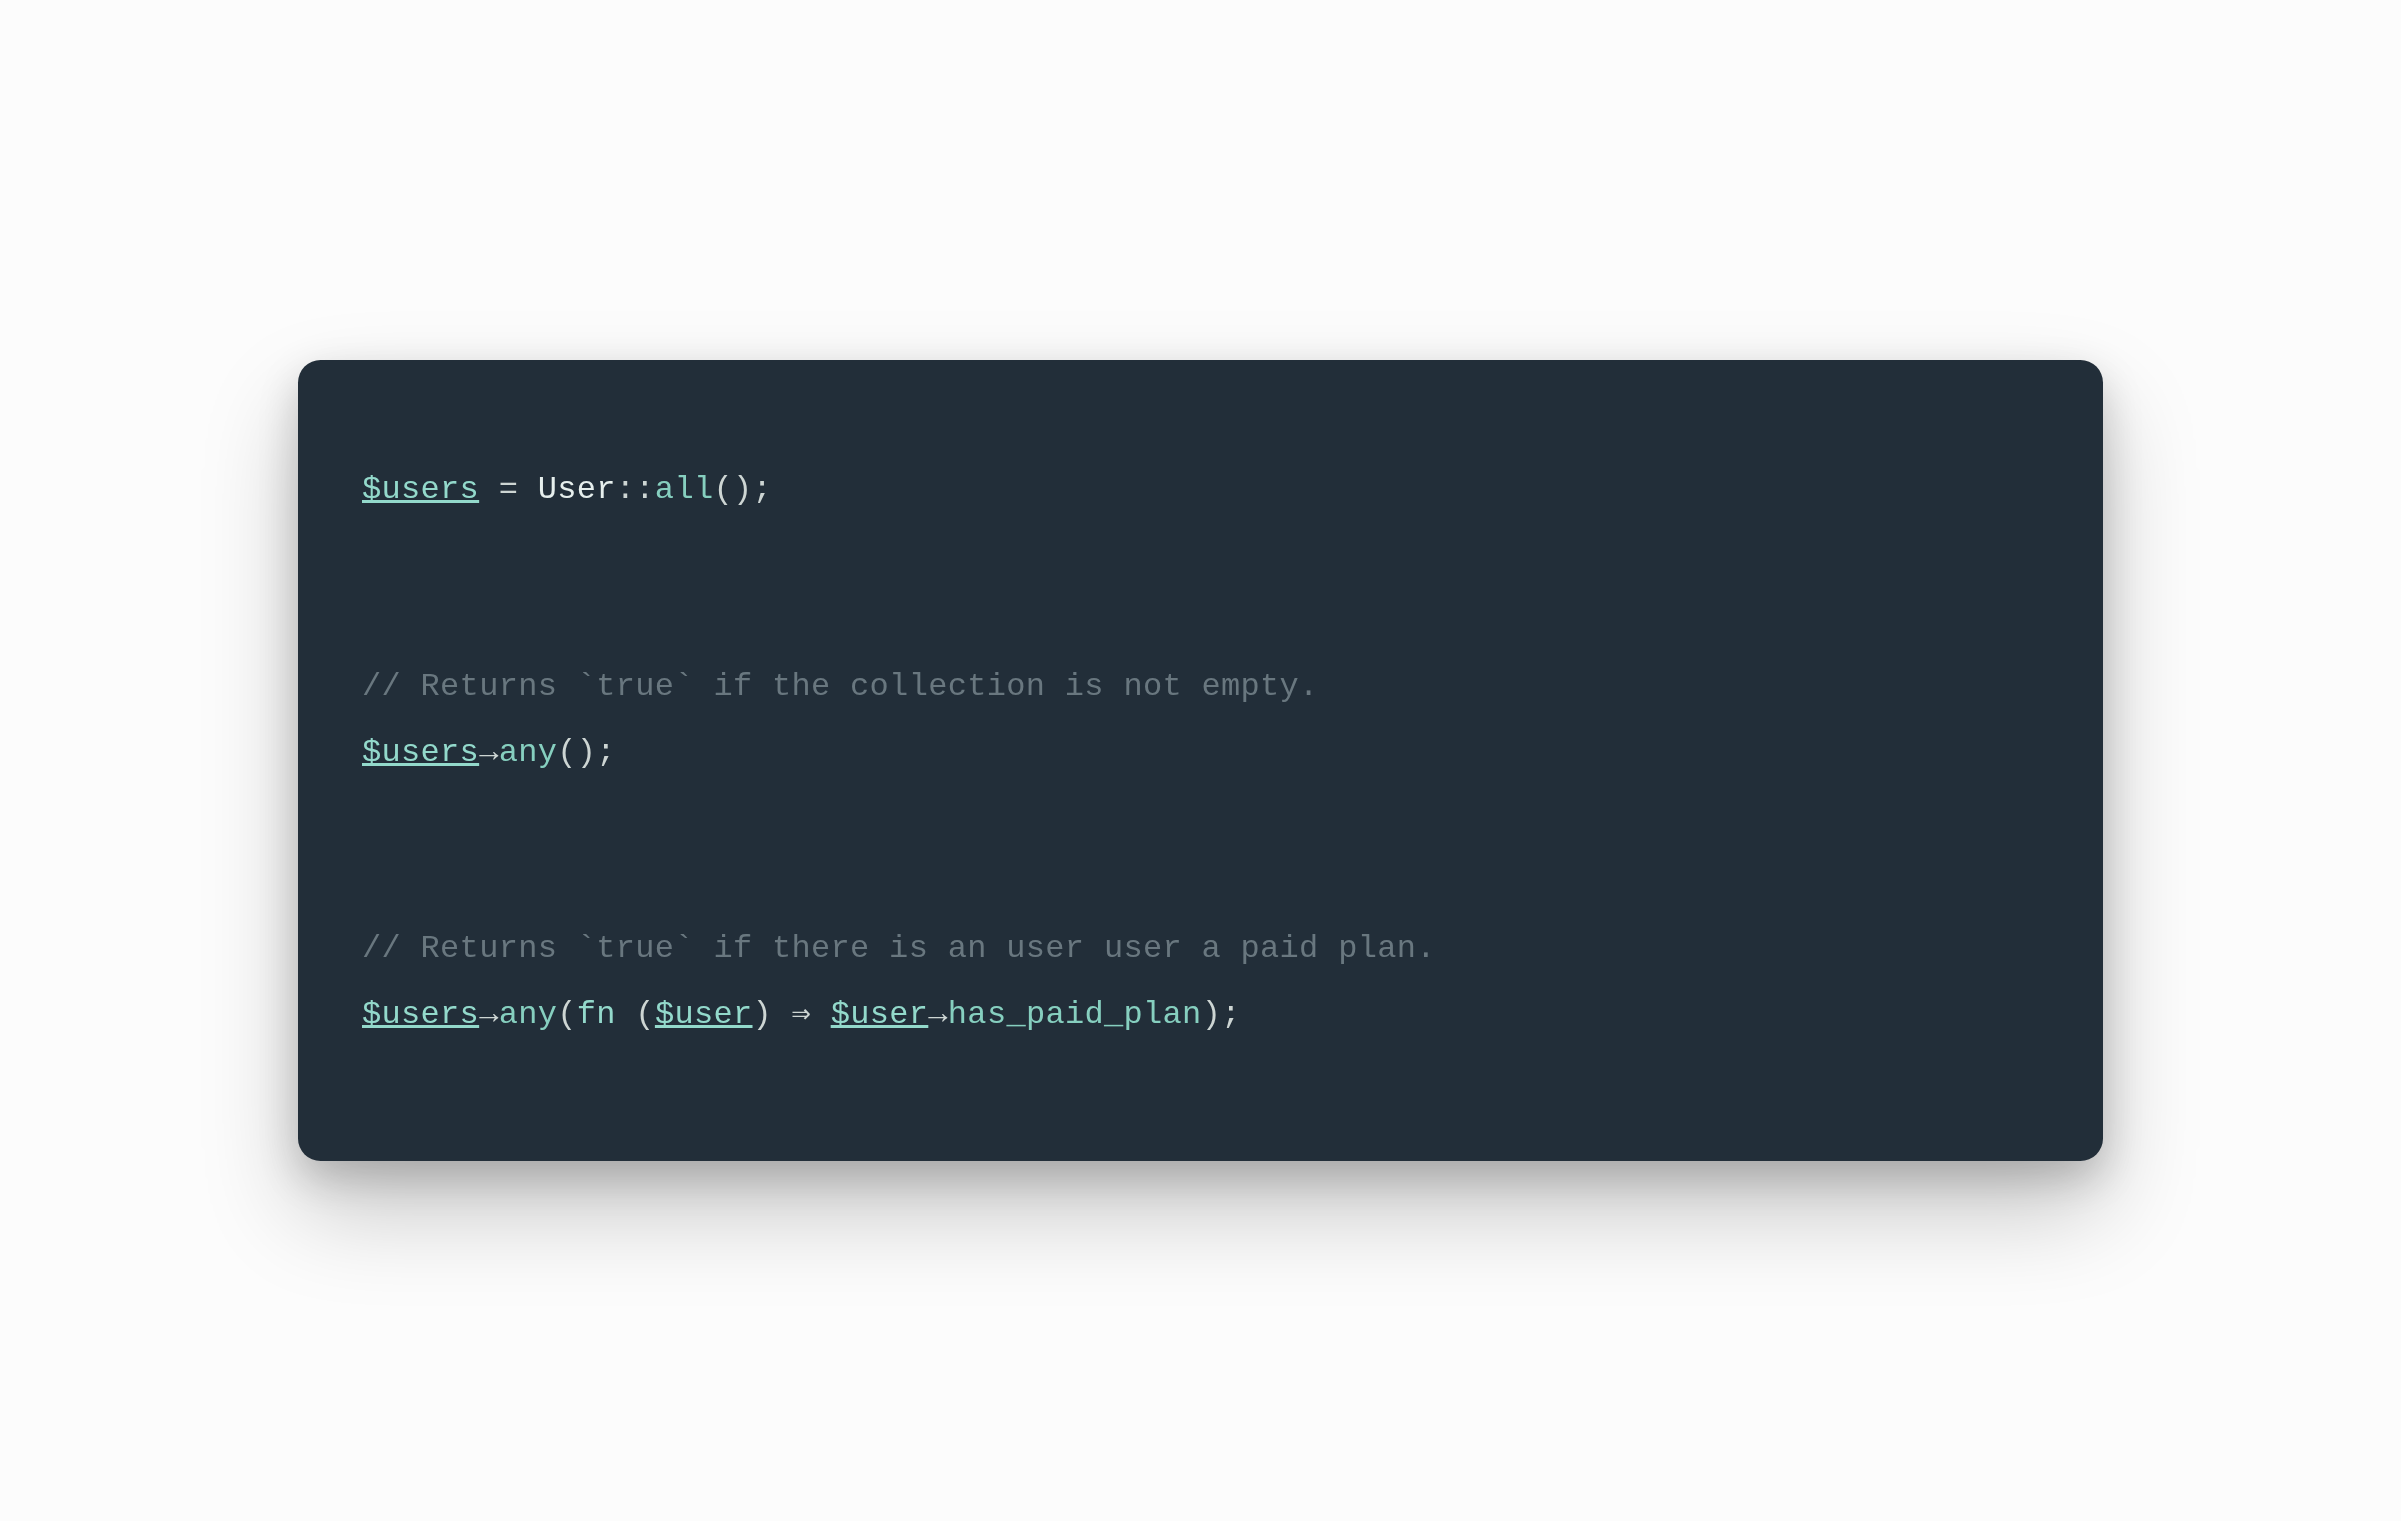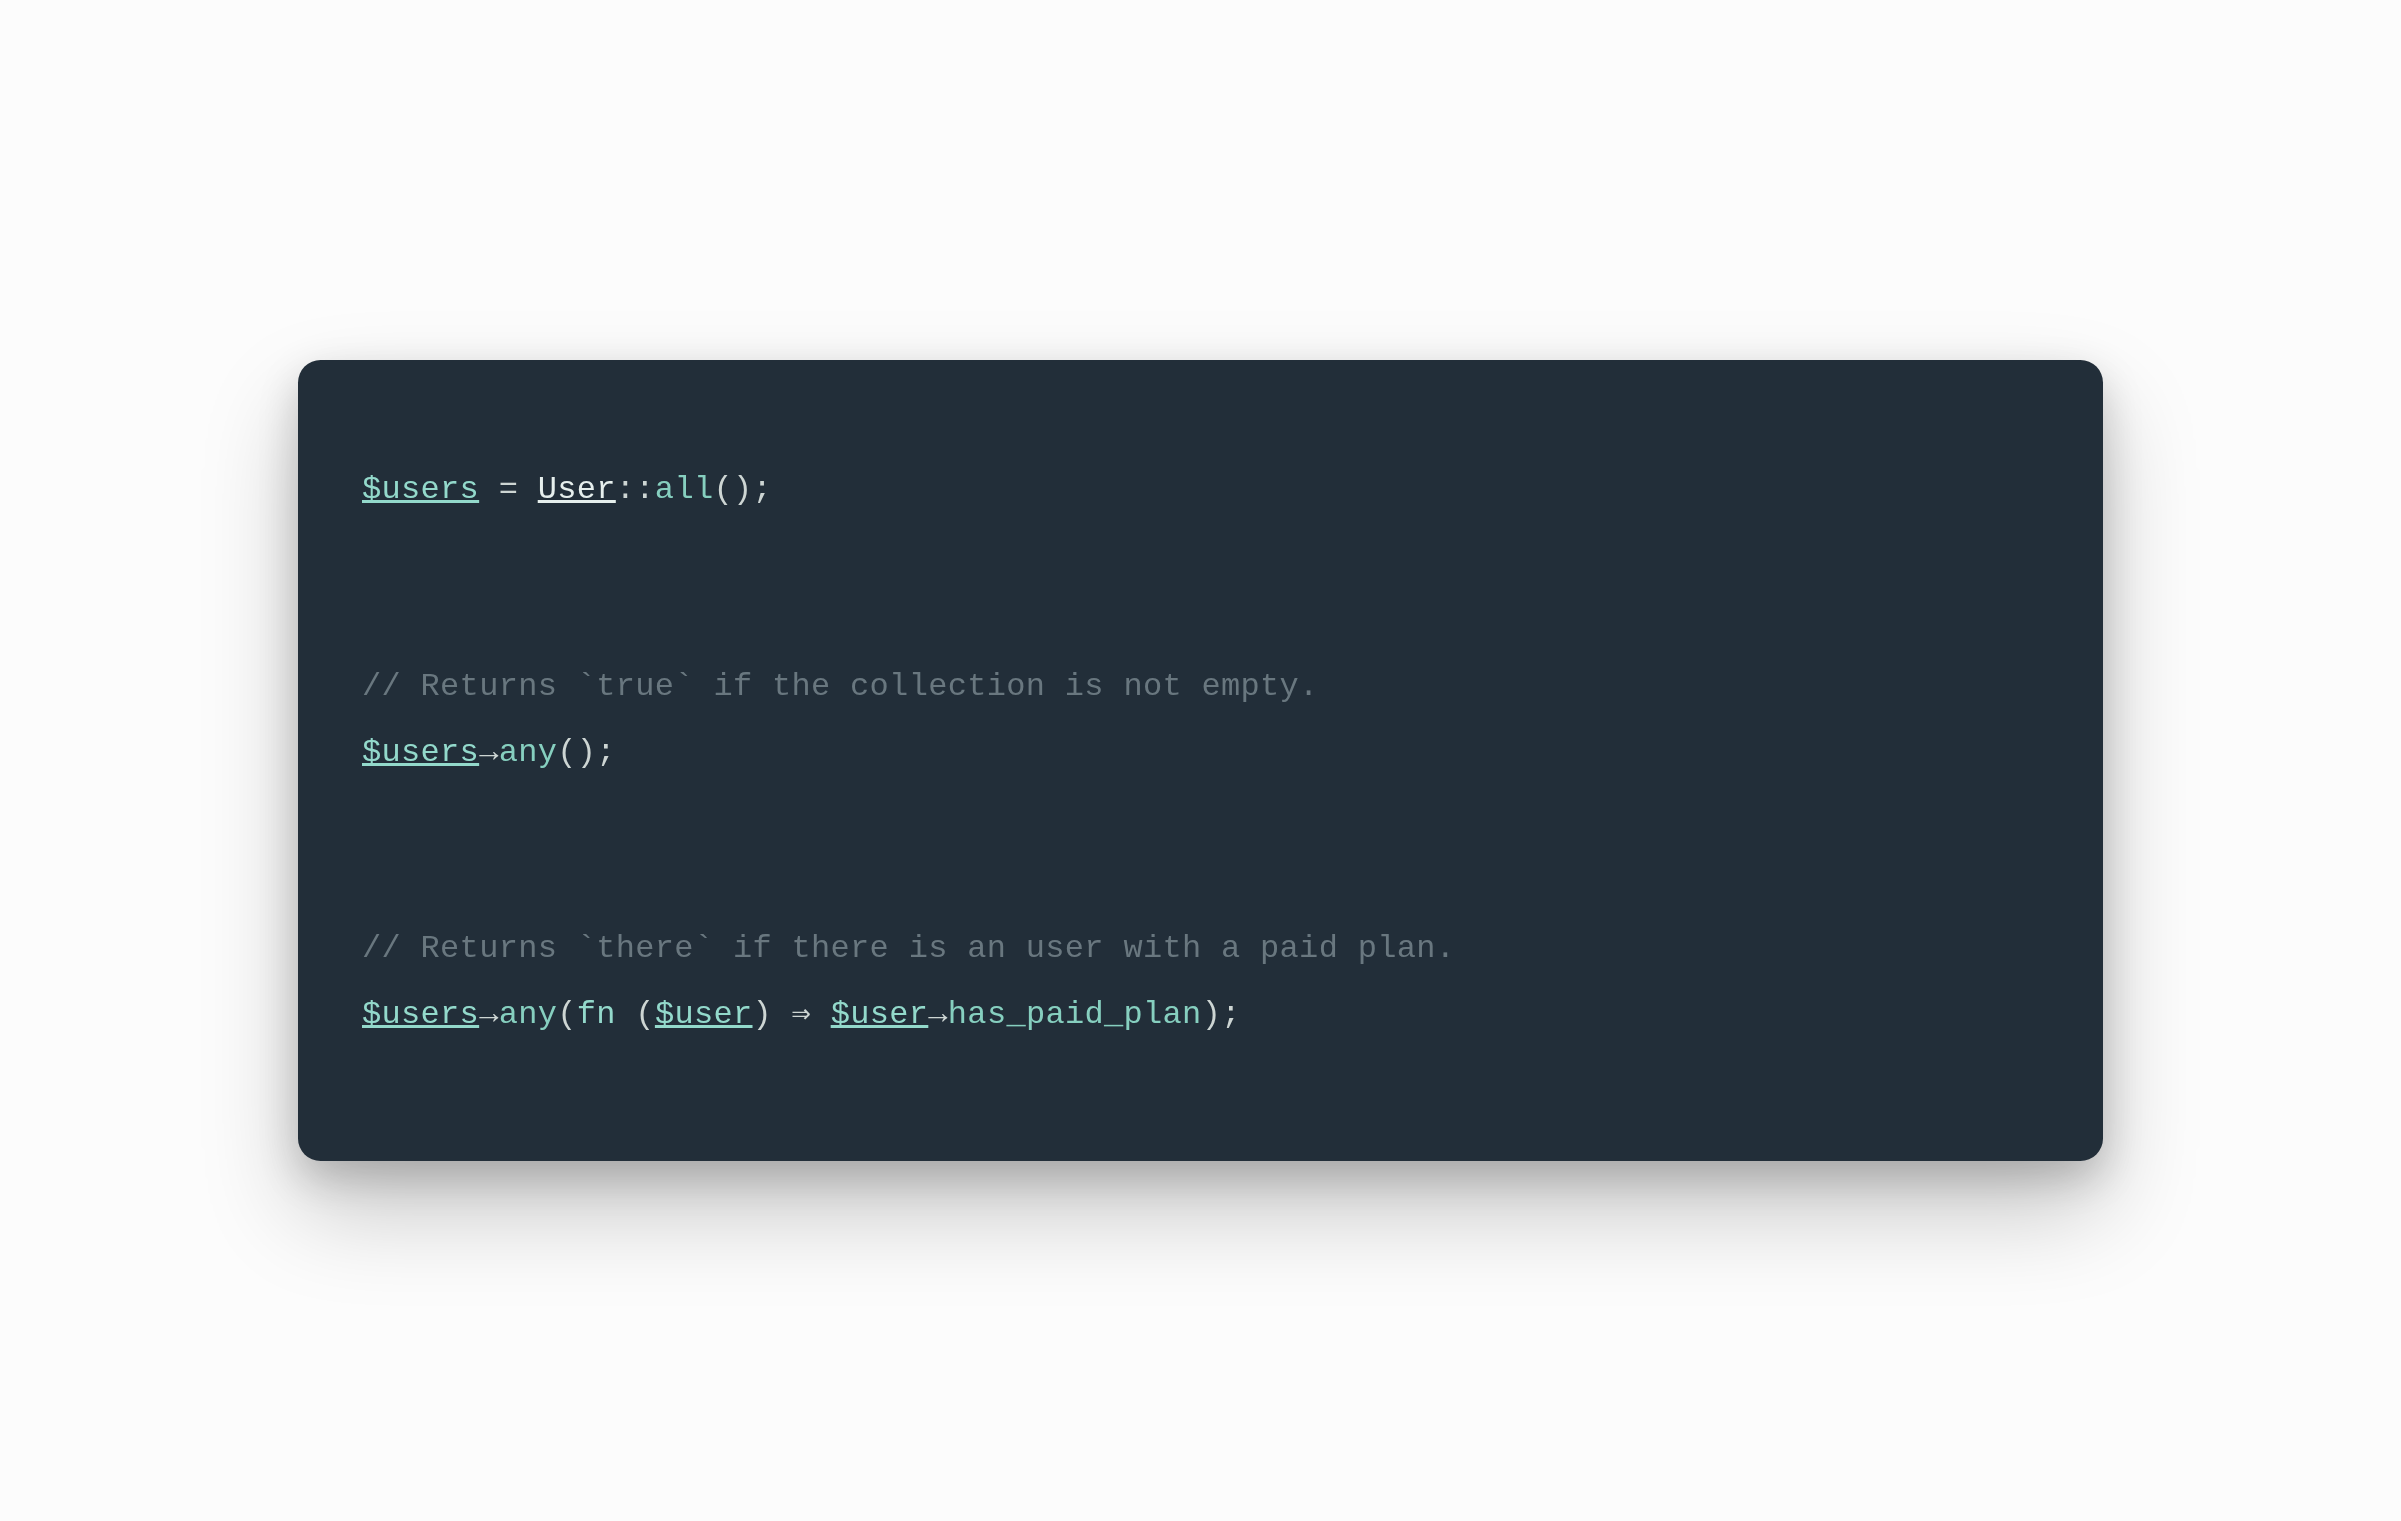--- a/index.html
+++ b/index.html
@@ -58,35 +58,35 @@
     font-size: 32px;
     line-height: 2.05;
     color: var(--text-default);
     letter-spacing: 0.01em;
     font-variant-ligatures: none;
   }
 
   .var    { color: var(--teal-var); text-decoration: underline; }
   .fn     { color: var(--teal-fn); }
   .kw     { color: var(--teal-kw); }
-  .class  { color: var(--text-white); text-decoration: underline; }
+  .class  { color: var(--text-white); }
   .op     { color: var(--op); }
   .punct  { color: var(--op); }
   .comment{ color: var(--comment); font-family: Liberation Mono, monospace; }
 
 </style>
 </head>
 <body>
 
 <div class="stage">
   <div class="card">
     <pre class="code"><span class="var">$users</span><span class="op"> = </span><span class="class">User</span><span class="op">::</span><span class="fn">all</span><span class="punct">()</span><span class="punct">;</span>
 
 
 <span class="comment">// Returns `true` if the collection is not empty.</span>
 <span class="var">$users</span><span class="op">→</span><span class="fn">any</span><span class="punct">()</span><span class="punct">;</span>
 
 
-<span class="comment">// Returns `there` if there is an user with a paid plan.</span>
+<span class="comment">// Returns `true` if there is an user user a paid plan.</span>
 <span class="var">$users</span><span class="op">→</span><span class="fn">any</span><span class="punct">(</span><span class="kw">fn</span><span> </span><span class="punct">(</span><span class="var">$user</span><span class="punct">)</span><span class="op"> ⇒ </span><span class="var">$user</span><span class="op">→</span><span class="fn">has_paid_plan</span><span class="punct">)</span><span class="punct">;</span></pre>
   </div>
 </div>
 
 
 </body></html>

